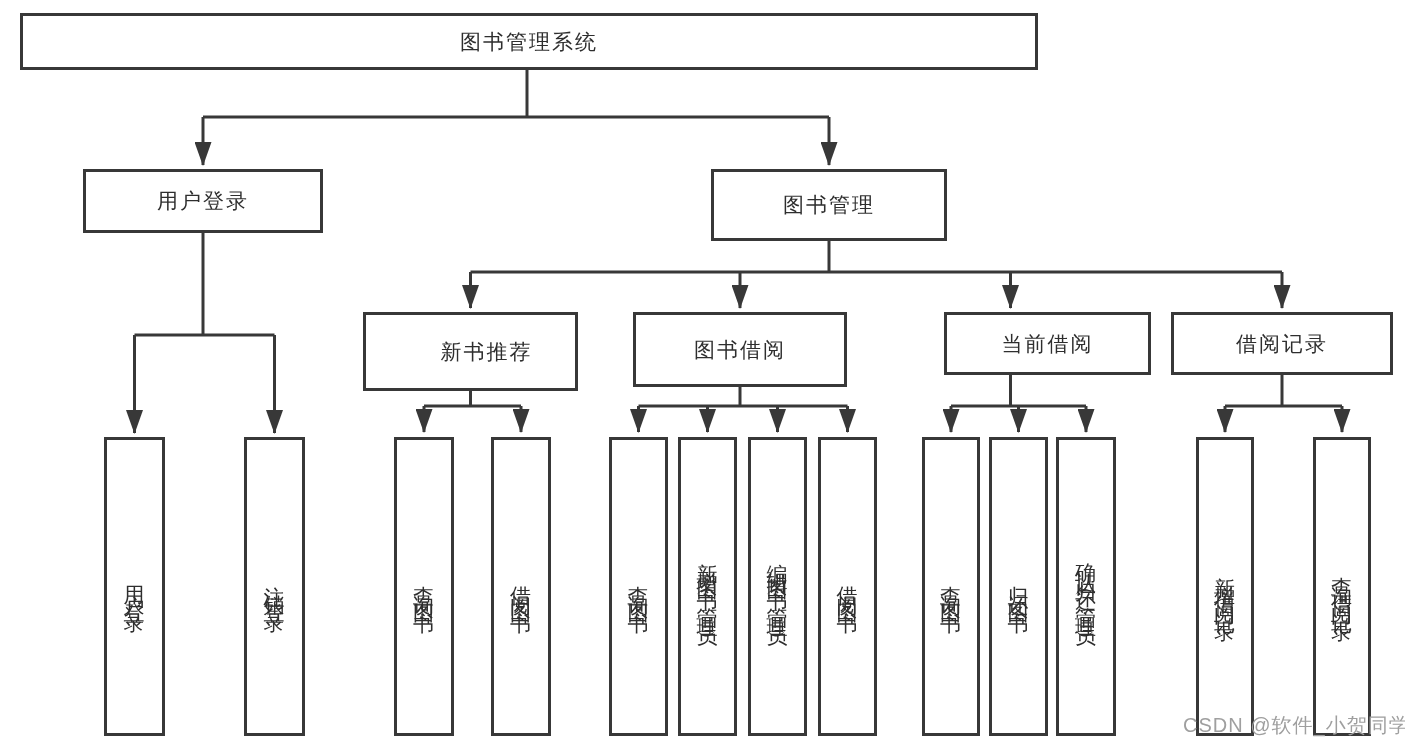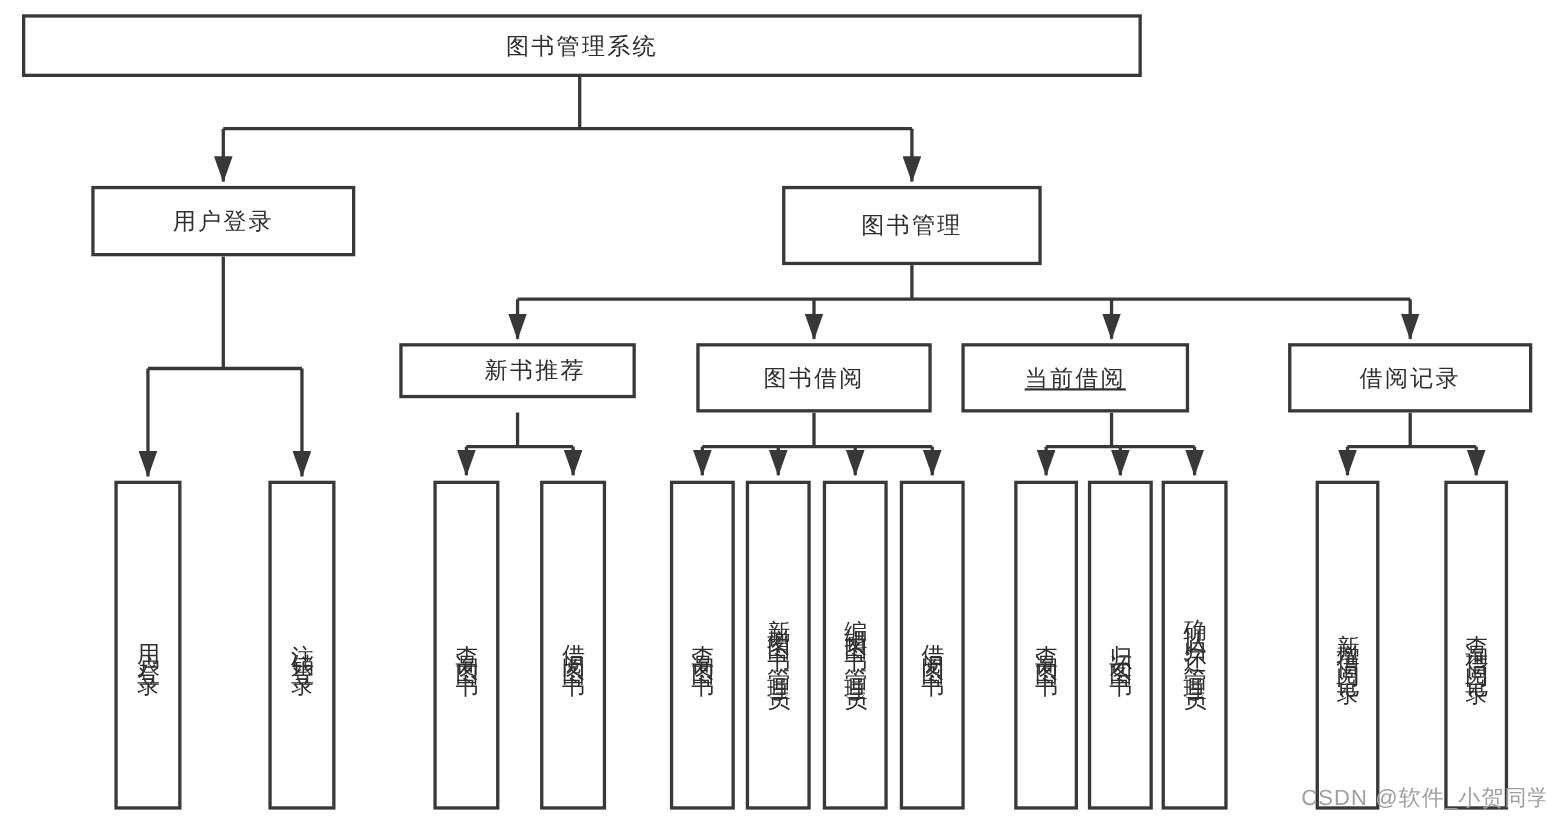--- a/index.html
+++ b/index.html
@@ -123,27 +123,27 @@
     <span>图书管理系统</span>
   </div>
 
   <div class="box hbox" style="left:83px; top:169px; width:240px; height:64px;">
     <span>用户登录</span>
   </div>
   <div class="box hbox" style="left:711px; top:169px; width:236px; height:72px;">
     <span>图书管理</span>
   </div>
 
-  <div class="box hbox" style="left:363px; top:312px; width:215px; height:50px;padding-left:32px;">
+  <div class="box hbox" style="left:363px; top:312px; width:215px; height:79px;padding-left:32px;">
     <span>新书推荐</span>
   </div>
-  <div class="box hbox" style="left:633px; top:312px; width:214px; height:63px;">
+  <div class="box hbox" style="left:633px; top:312px; width:214px; height:75px;">
     <span>图书借阅</span>
   </div>
-  <div class="box hbox" style="left:874px; top:312px; width:207px; height:63px;text-decoration:underline;">
+  <div class="box hbox" style="left:944px; top:312px; width:207px; height:63px;">
     <span>当前借阅</span>
   </div>
   <div class="box hbox" style="left:1171px; top:312px; width:222px; height:63px;">
     <span>借阅记录</span>
   </div>
 
   <div class="box vbox" style="left:104px; top:437px; width:61px; height:299px;">
     <span class="vtext">用户登录</span>
   </div>
   <div class="box vbox" style="left:244px; top:437px; width:61px; height:299px;">

